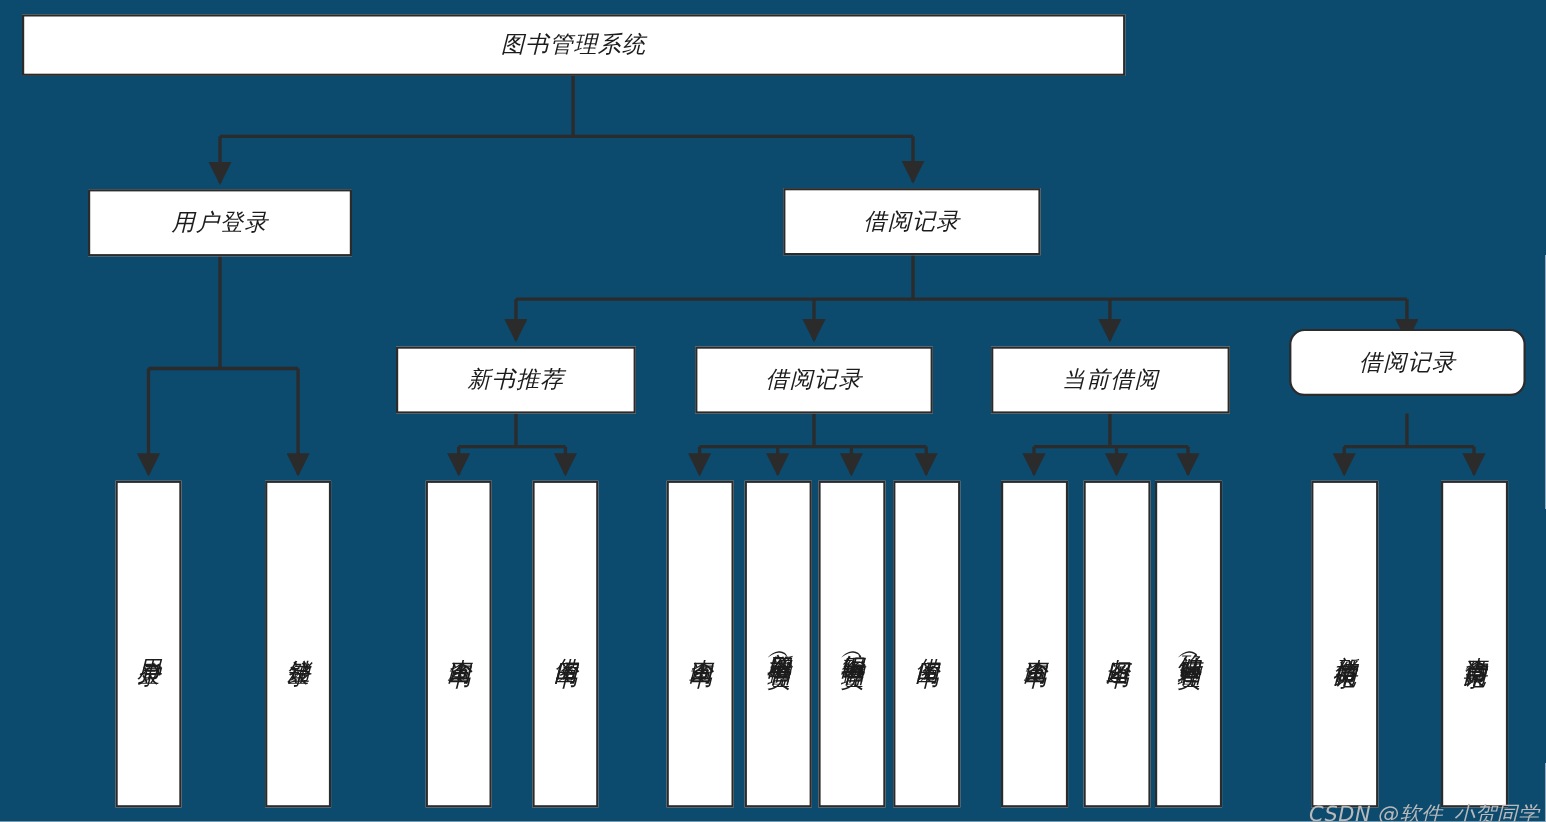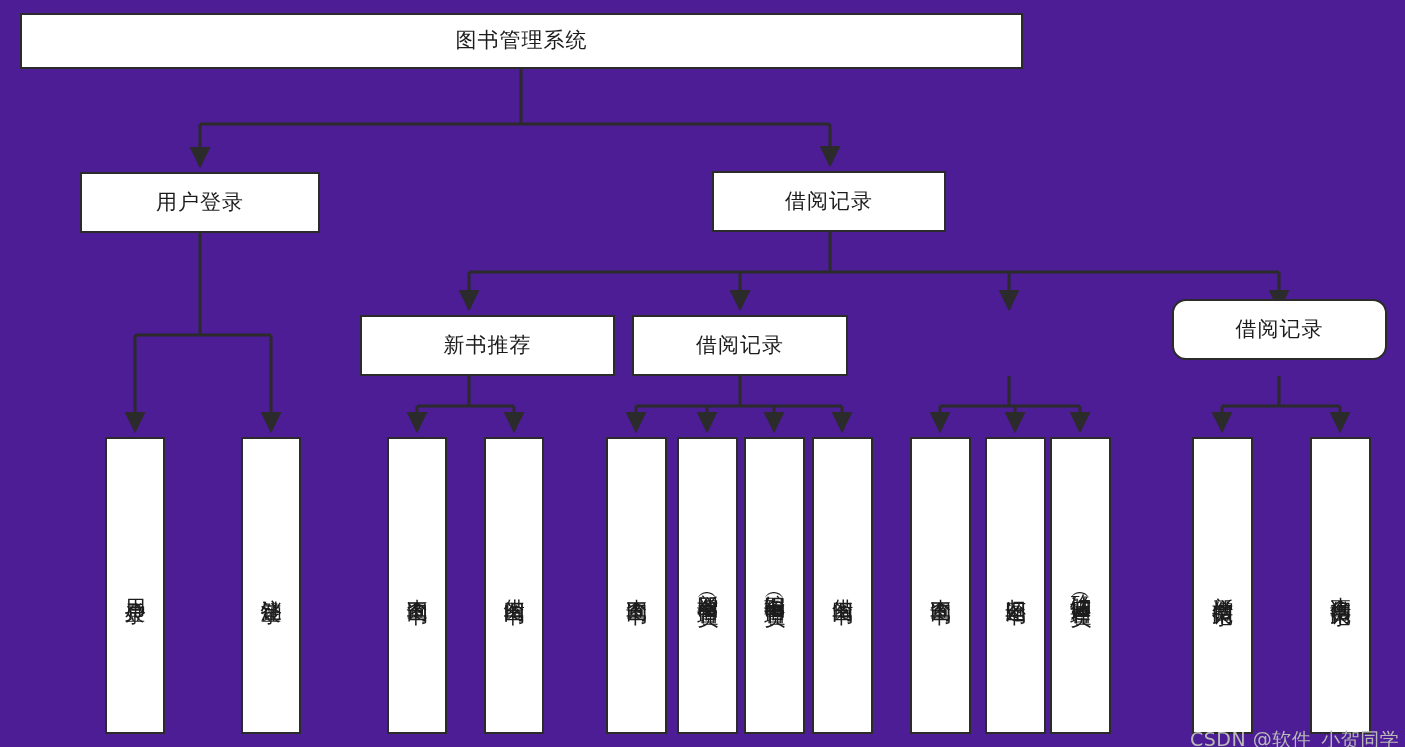--- a/index.html
+++ b/index.html
@@ -7,22 +7,23 @@
     padding: 0;
     background: #ffffff;
   }
   body {
     font-family: "DejaVu Sans", "Liberation Sans", sans-serif;
   }
   #canvas {
     position: relative;
     width: 1405px;
     height: 747px;
-    background: #4c1d95;
+    background: #0c4a6e;
     overflow: hidden;
+    font-style: italic;
   }
   .node {
     position: absolute;
     box-sizing: border-box;
     border: 2px solid #2b2b2b;
     background: #ffffff;
     display: flex;
     align-items: center;
     justify-content: center;
     color: #1c1c1c;
@@ -121,25 +122,28 @@
     <span>图书管理系统</span>
   </div>
 
   <div class="node h" id="n-l1-0" style="left: 80px; top: 172px; width: 240px; height: 61px;">
     <span>用户登录</span>
   </div>
   <div class="node h" id="n-l1-1" style="left: 712px; top: 171px; width: 234px; height: 61px;">
     <span>借阅记录</span>
   </div>
 
-  <div class="node h" id="n-l2-0" style="left: 360px; top: 315px; width: 255px; height: 61px;">
+  <div class="node h" id="n-l2-0" style="left: 360px; top: 315px; width: 218px; height: 61px;">
     <span>新书推荐</span>
   </div>
   <div class="node h" id="n-l2-1" style="left: 632px; top: 315px; width: 216px; height: 61px;">
     <span>借阅记录</span>
+  </div>
+  <div class="node h" id="n-l2-2" style="left: 901px; top: 315px; width: 217px; height: 61px;">
+    <span>当前借阅</span>
   </div>
   <div class="node h" id="n-l2-3" style="left: 1172px; top: 299px; width: 215px; height: 61px; border-radius: 14px;">
     <span>借阅记录</span>
   </div>
 
   <div class="node v" id="n-lf-0" style="left: 105px; top: 437px; width: 60px; height: 297px;">
     <span class="vtext">用户登录</span>
   </div>
   <div class="node v" id="n-lf-1" style="left: 241px; top: 437px; width: 60px; height: 297px;">
     <span class="vtext">注销登录</span>

